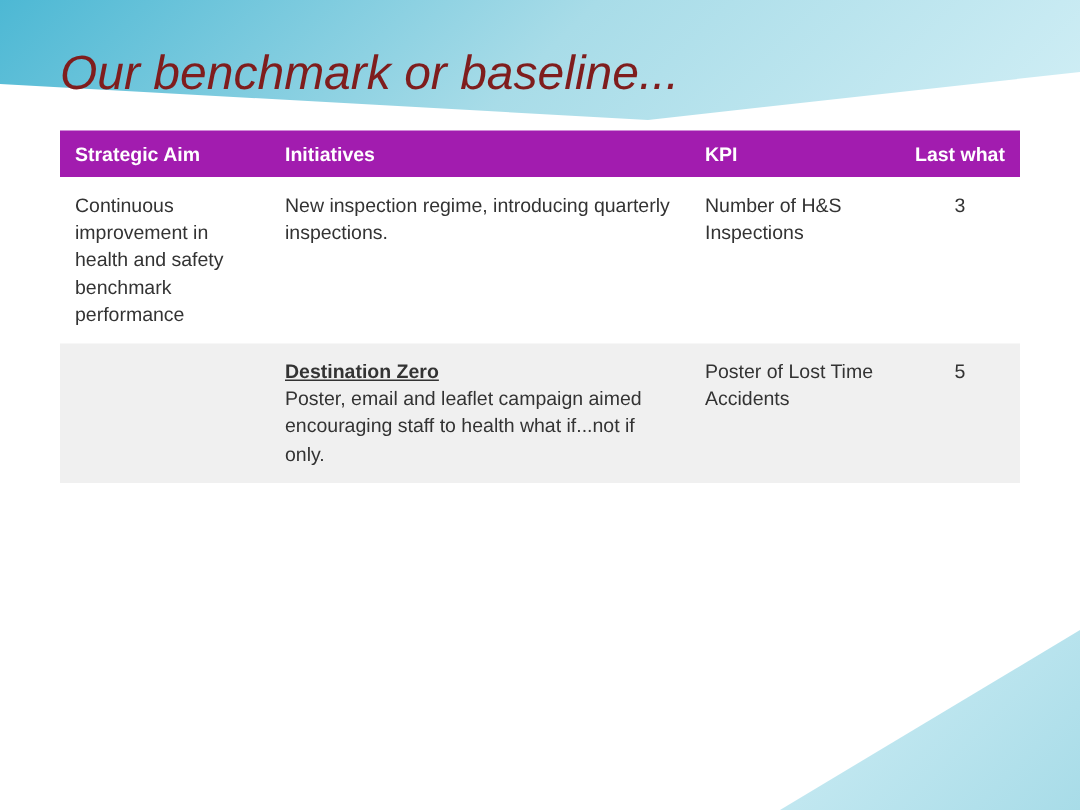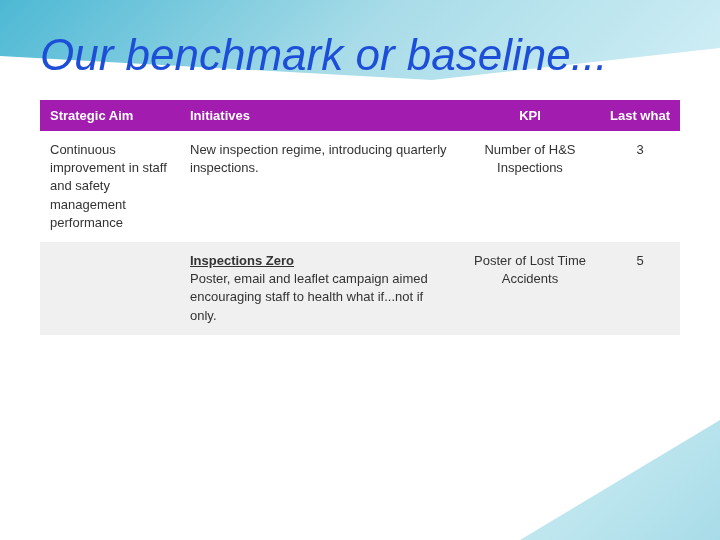--- a/index.html
+++ b/index.html
@@ -36,23 +36,23 @@
       z-index: 0;
     }
 
     .content {
       position: relative;
       z-index: 1;
       padding: 30px 40px 20px 40px;
     }
 
     .page-title {
-      font-size: 44px;
+      font-size: 32px;
       font-weight: 300;
-      color: #1d4ed8;
+      color: #7f1d1d;
       margin-bottom: 20px;
       font-style: italic;
     }
 
     table {
       width: 640px;
       border-collapse: collapse;
       font-size: 13px;
     }
 
@@ -75,21 +75,21 @@
 
     tbody tr td {
       padding: 10px 10px;
       color: #333333;
       vertical-align: top;
       line-height: 1.4;
     }
 
     .col-strategic { width: 140px; }
     .col-initiatives { width: 280px; }
-    .col-kpi { width: 140px; text-align: center; }
+    .col-kpi { width: 140px; }
     .col-last-year { width: 80px; text-align: center; }
 
     .underline {
       text-decoration: underline;
       font-weight: bold;
     }
   </style>
 </head>
 <body>
 
@@ -103,29 +103,29 @@
     <thead>
       <tr>
         <th class="col-strategic">Strategic Aim</th>
         <th class="col-initiatives">Initiatives</th>
         <th class="col-kpi">KPI</th>
         <th class="col-last-year">Last what</th>
       </tr>
     </thead>
     <tbody>
       <tr>
-        <td class="col-strategic">Continuous improvement in staff and safety management performance</td>
+        <td class="col-strategic">Continuous improvement in health and safety benchmark performance</td>
         <td class="col-initiatives">New inspection regime, introducing quarterly inspections.</td>
         <td class="col-kpi">Number of H&amp;S Inspections</td>
         <td class="col-last-year">3</td>
       </tr>
       <tr>
         <td class="col-strategic"></td>
         <td class="col-initiatives">
-          <span class="underline">Inspections Zero</span><br>
+          <span class="underline">Destination Zero</span><br>
           <span>Poster, email and leaflet campaign aimed encouraging staff to health what if...not if only.</span>
         </td>
         <td class="col-kpi">Poster of Lost Time Accidents</td>
         <td class="col-last-year">5</td>
       </tr>
     </tbody>
   </table>
 </div>
 
 </body></html>

